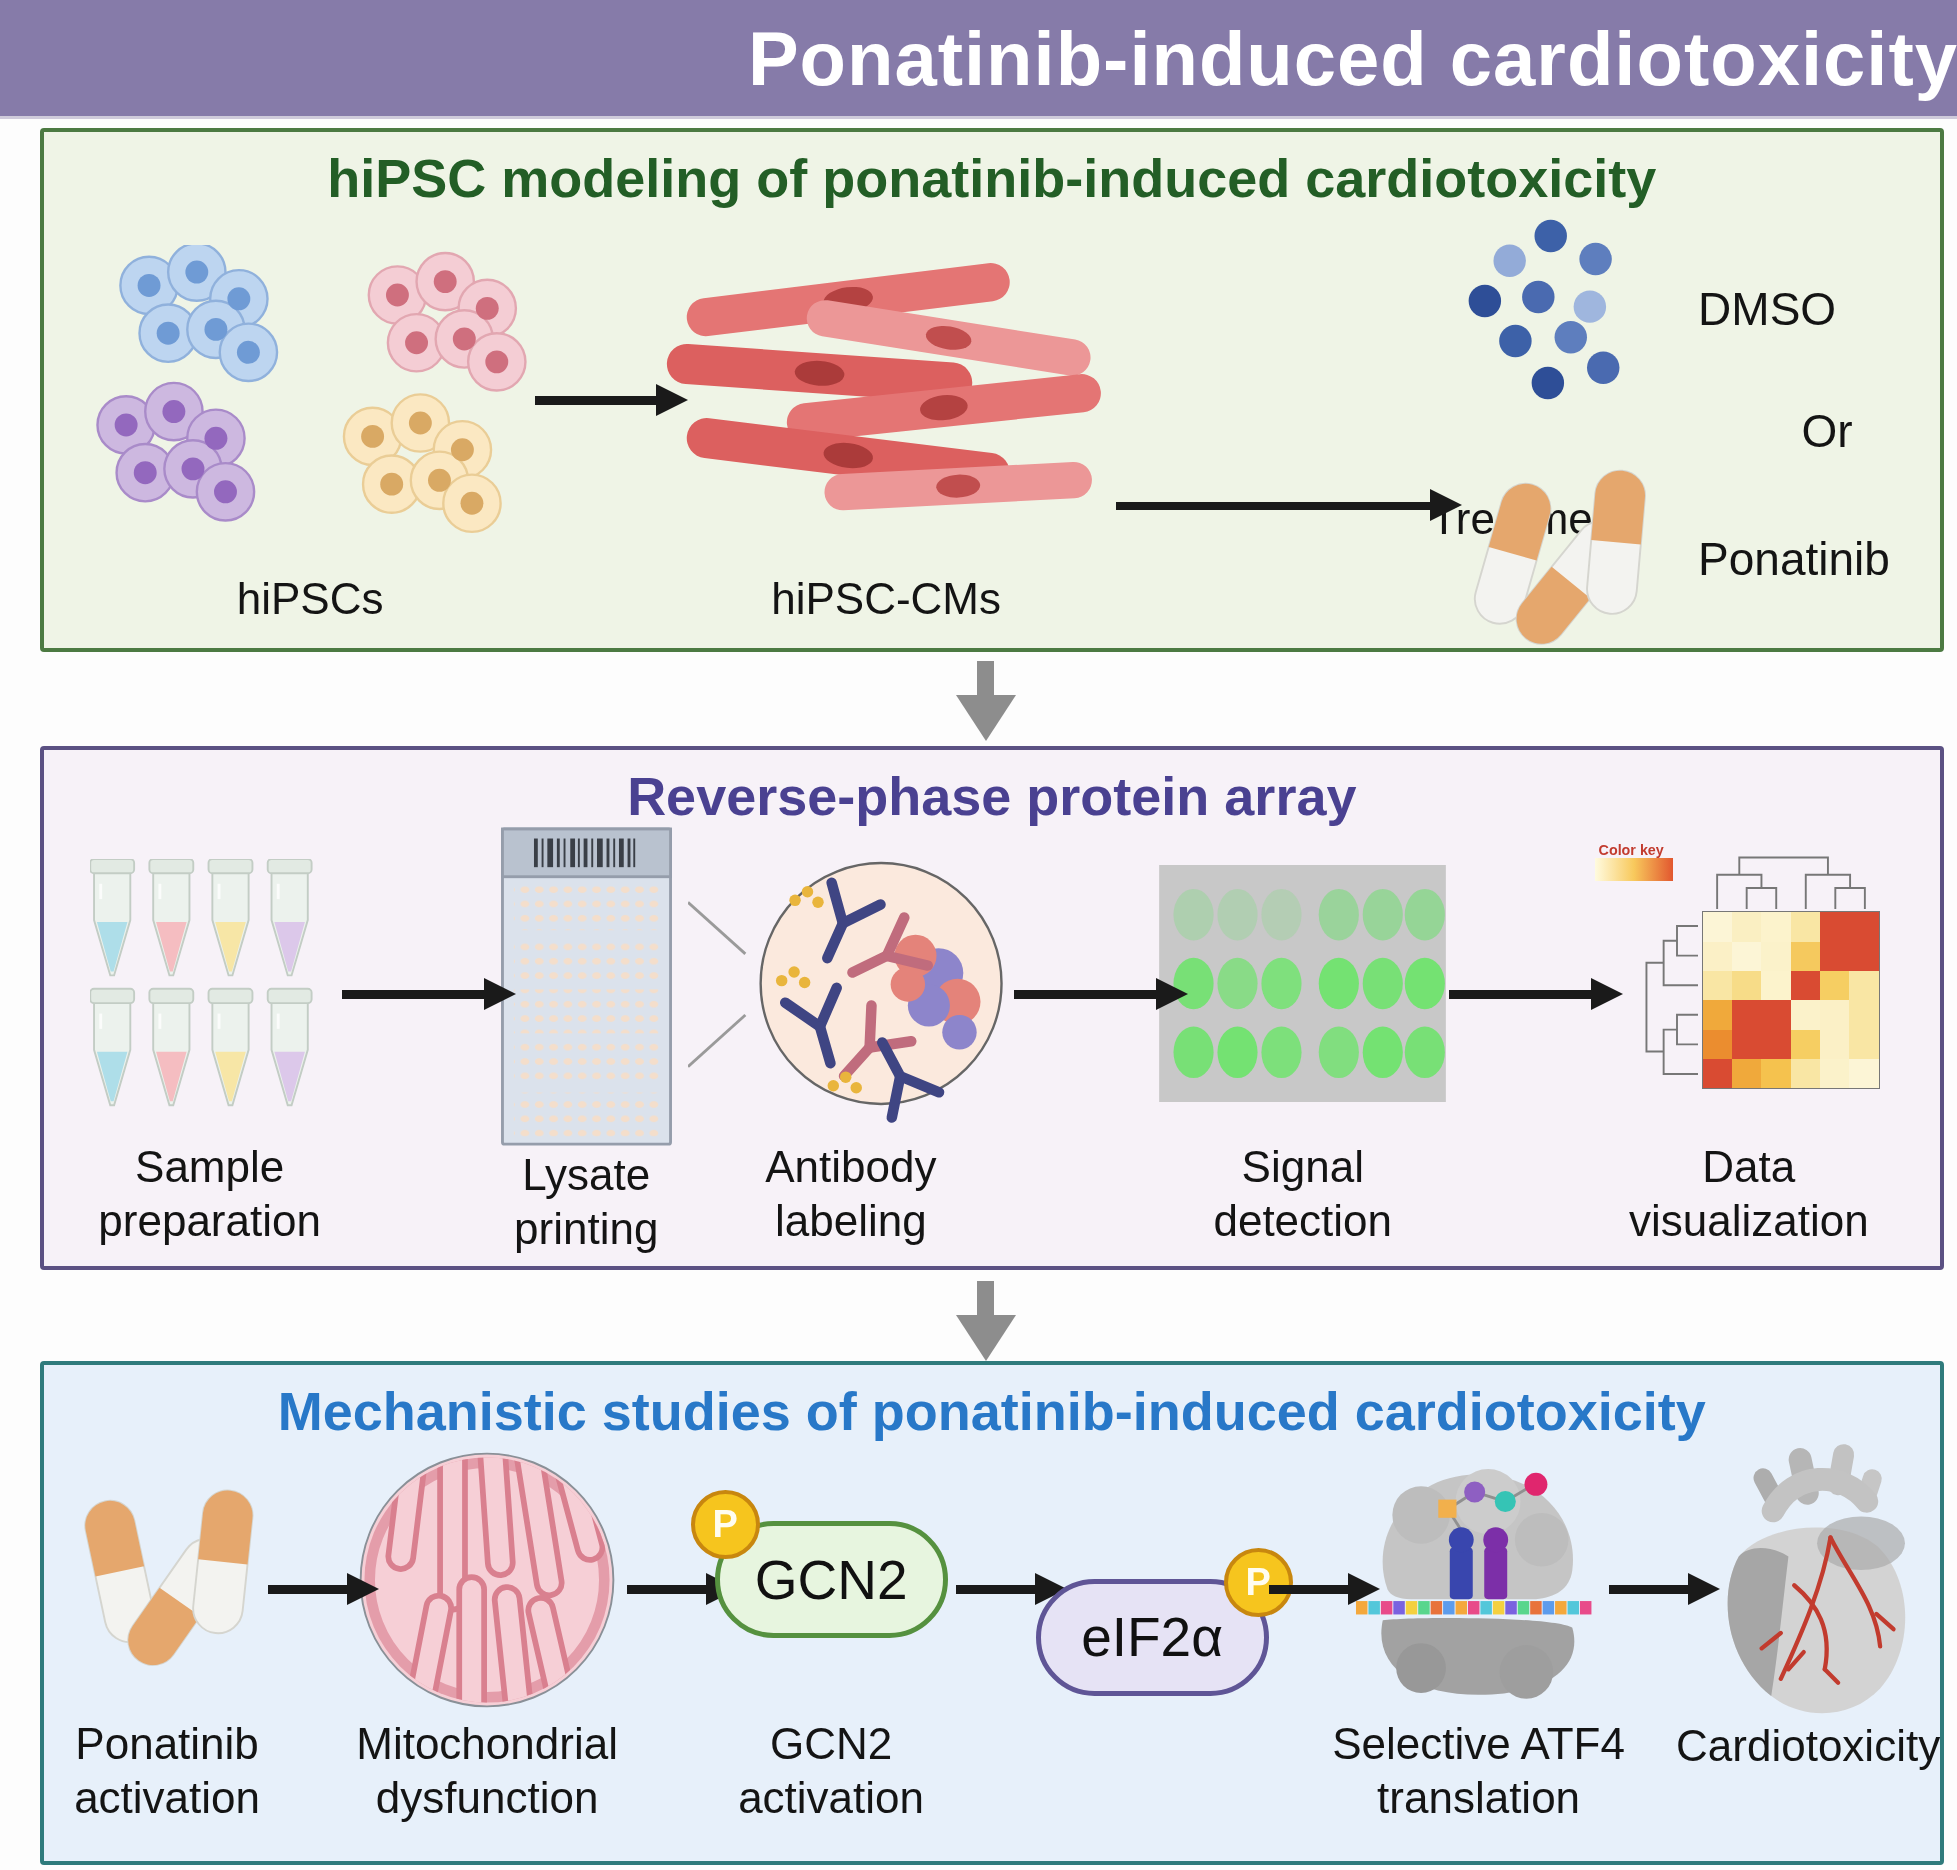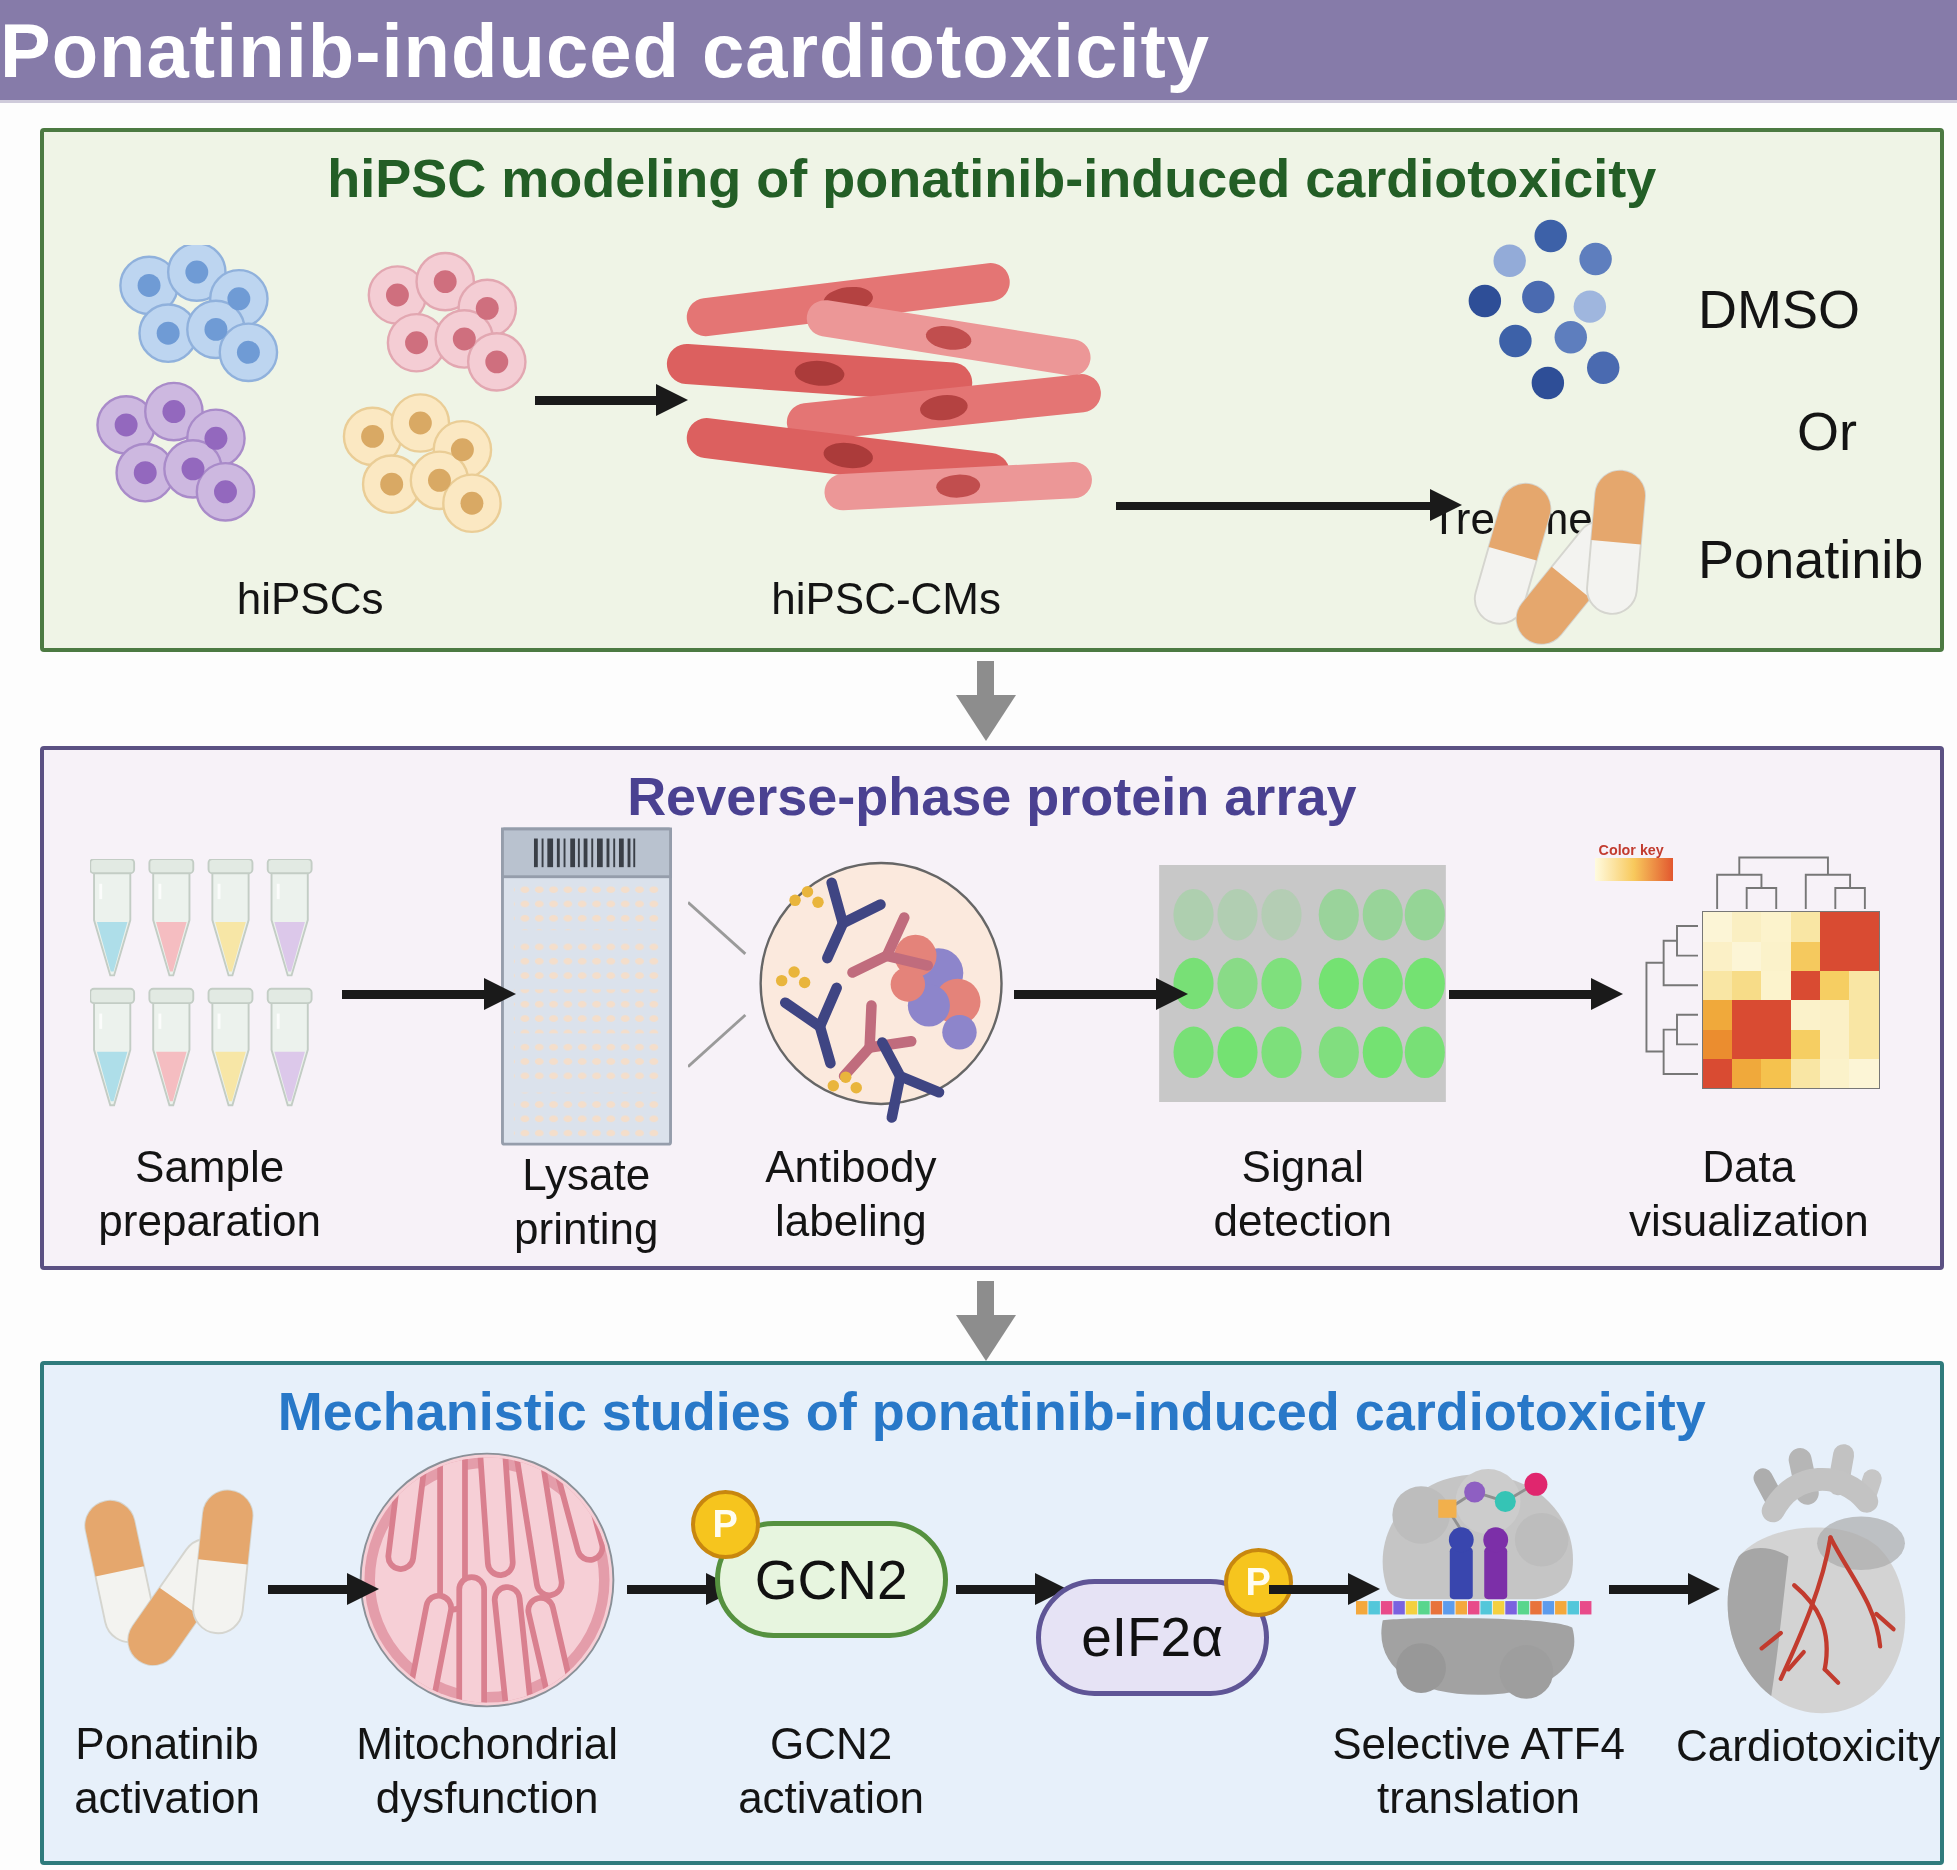--- a/index.html
+++ b/index.html
@@ -1,20 +1,20 @@
 <!DOCTYPE html>
 <html><head>
 <meta charset="utf-8">
 <style>
   * { margin:0; padding:0; box-sizing:border-box; }
   body { background:#fff; font-family:"Liberation Sans", sans-serif; }
   .page { position:relative; width:1958px; height:1871px; background:#fdfdfd; overflow:hidden; }
 
-  .header { position:absolute; top:0; left:0; width:1958px; height:103px;
-            background:#867BA9; display:flex; align-items:center; justify-content:flex-start;
+  .header { position:absolute; top:0; left:0; width:1958px; height:119px;
+            background:#867BA9; display:flex; align-items:center; justify-content:flex-end;
             border-bottom:3.8px solid #CFCBDB; }
   .header-title { color:#fff; font-size:76px; font-weight:bold; letter-spacing:1px; }
 
   .panel { position:absolute; left:7.6px; right:14px; border-radius:4px;margin-left:32px; }
   .panel1 { top:128px;  height:524px; background:#EFF4E6; border:4.8px solid #4C7A42; }
   .panel2 { top:746px;  height:524px; background:#F7F2F8; border:4.8px solid #5B5183; }
   .panel3 { top:1361px; height:504px; background:#E7F0FA; border:4.8px solid #2F7B7C; }
 
   .panel-title { text-align:center; font-weight:bold; font-size:54px; margin-top:15.3px; }
   .panel1 .panel-title { color:#235E26; }
@@ -36,21 +36,21 @@
   .harrow::after { content:''; position:absolute; right:-31px; top:-12.4px; width:0; height:0;
                    border-left:32.5px solid #1A1A1A; border-top:16.3px solid transparent;
                    border-bottom:16.3px solid transparent; }
 
   .t-arrow-col { display:flex; flex-direction:row; align-items:center; padding-top:161px; width:344px; }
   .t-arrow-col .harrow { width:315px; }
   .t-arrow-col .step-label { margin-top:27px; }
 
   .treat-options { display:grid; grid-template-columns:206px 258px; grid-template-rows:189px 54px 203px;
                    align-items:center; column-gap:32.5px; height:432px; padding-top:5.7px; }
-  .opt-label { font-size:54px; color:#141414; }
+  .opt-label { font-size:46px; color:#141414; }
   .or-label  { grid-column:2; text-align:center; }
 
   .down-arrow { position:absolute; left:956px; width:59px; }
   .down-arrow .stem { display:block; width:17px; height:34px; background:#8D8D8D; margin:0 auto; }
   .down-arrow .head { display:block; width:0; height:0; margin:0 auto;
                       border-top:46px solid #8D8D8D; border-left:30px solid transparent;
                       border-right:30px solid transparent; }
   .da1 { top:661px; } .da2 { top:1281px; }
 
   .pill { position:relative; width:233px; height:117px; border-radius:59px;

